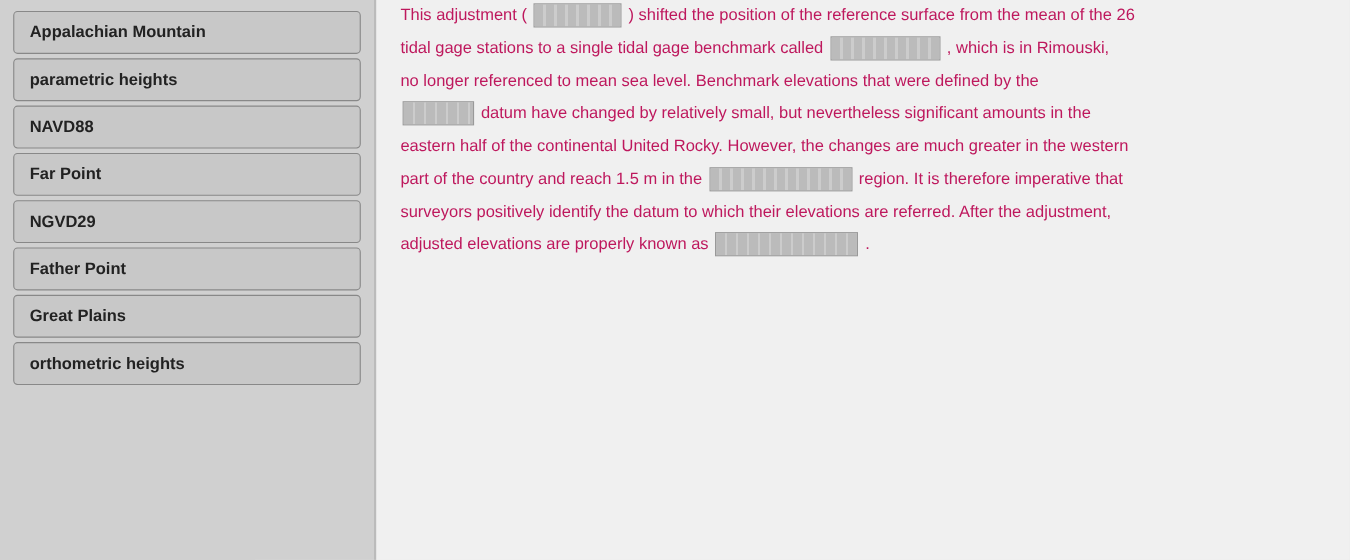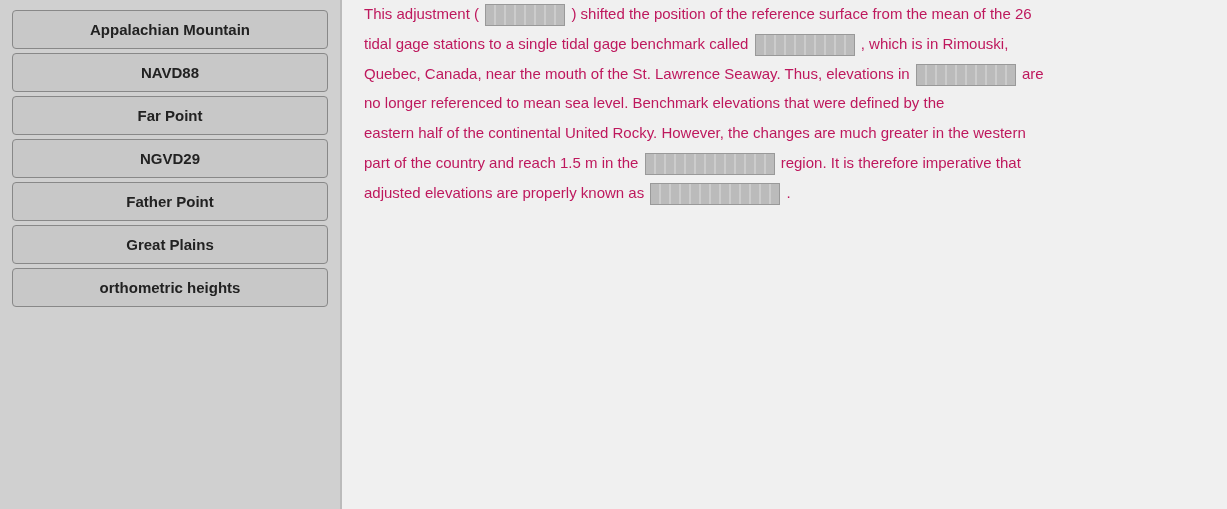--- a/index.html
+++ b/index.html
@@ -20,21 +20,20 @@
       display: flex;
       flex-direction: column;
       gap: 4px;
     }
 
     .drag-item {
       background: #c8c8c8;
       border: 1.5px solid #888;
       border-radius: 4px;
       padding: 10px 14px;
-      text-align: center;
       font-size: 15px;
       font-weight: 600;
       color: #222;
       cursor: grab;
       user-select: none;
     }
 
     .right-panel {
       flex: 1;
       background: #f0f0f0;
@@ -77,53 +76,56 @@
       width: 65px;
       height: 22px;
     }
   </style>
 </head>
 <body>
 
 <div class="left-panel">
 
 <div class="drag-item">Appalachian Mountain</div>
+    <div class="drag-item">parametric heights</div>
     <div class="drag-item">NAVD88</div>
     <div class="drag-item">Far Point</div>
     <div class="drag-item">NGVD29</div>
     <div class="drag-item">Father Point</div>
     <div class="drag-item">Great Plains</div>
     <div class="drag-item">orthometric heights</div>
   </div>
 
 <div class="right-panel">
   <div class="text-line">
     <span>This adjustment (</span>
     <span class="blank-box small"></span>
     <span>) shifted the position of the reference surface from the mean of the 26</span>
   </div>
   <div class="text-line">
     <span>tidal gage stations to a single tidal gage benchmark called</span>
     <span class="blank-box"></span>
     <span>, which is in Rimouski,</span>
   </div>
   <div class="text-line">
-    <span>Quebec, Canada, near the mouth of the St. Lawrence Seaway. Thus, elevations in</span>
-    <span class="blank-box"></span>
-    <span>are</span>
+    <span>no longer referenced to mean sea level. Benchmark elevations that were defined by the</span>
   </div>
   <div class="text-line">
-    <span>no longer referenced to mean sea level. Benchmark elevations that were defined by the</span>
+    <span class="blank-box square"></span>
+    <span>datum have changed by relatively small, but nevertheless significant amounts in the</span>
   </div>
   <div class="text-line">
     <span>eastern half of the continental United Rocky. However, the changes are much greater in the western</span>
   </div>
   <div class="text-line">
     <span>part of the country and reach 1.5 m in the</span>
     <span class="blank-box wide"></span>
     <span>region. It is therefore imperative that</span>
   </div>
   <div class="text-line">
+    <span>surveyors positively identify the datum to which their elevations are referred. After the adjustment,</span>
+  </div>
+  <div class="text-line">
     <span>adjusted elevations are properly known as</span>
     <span class="blank-box wide"></span>
     <span>.</span>
   </div>
 </div>
 
 </body></html>

